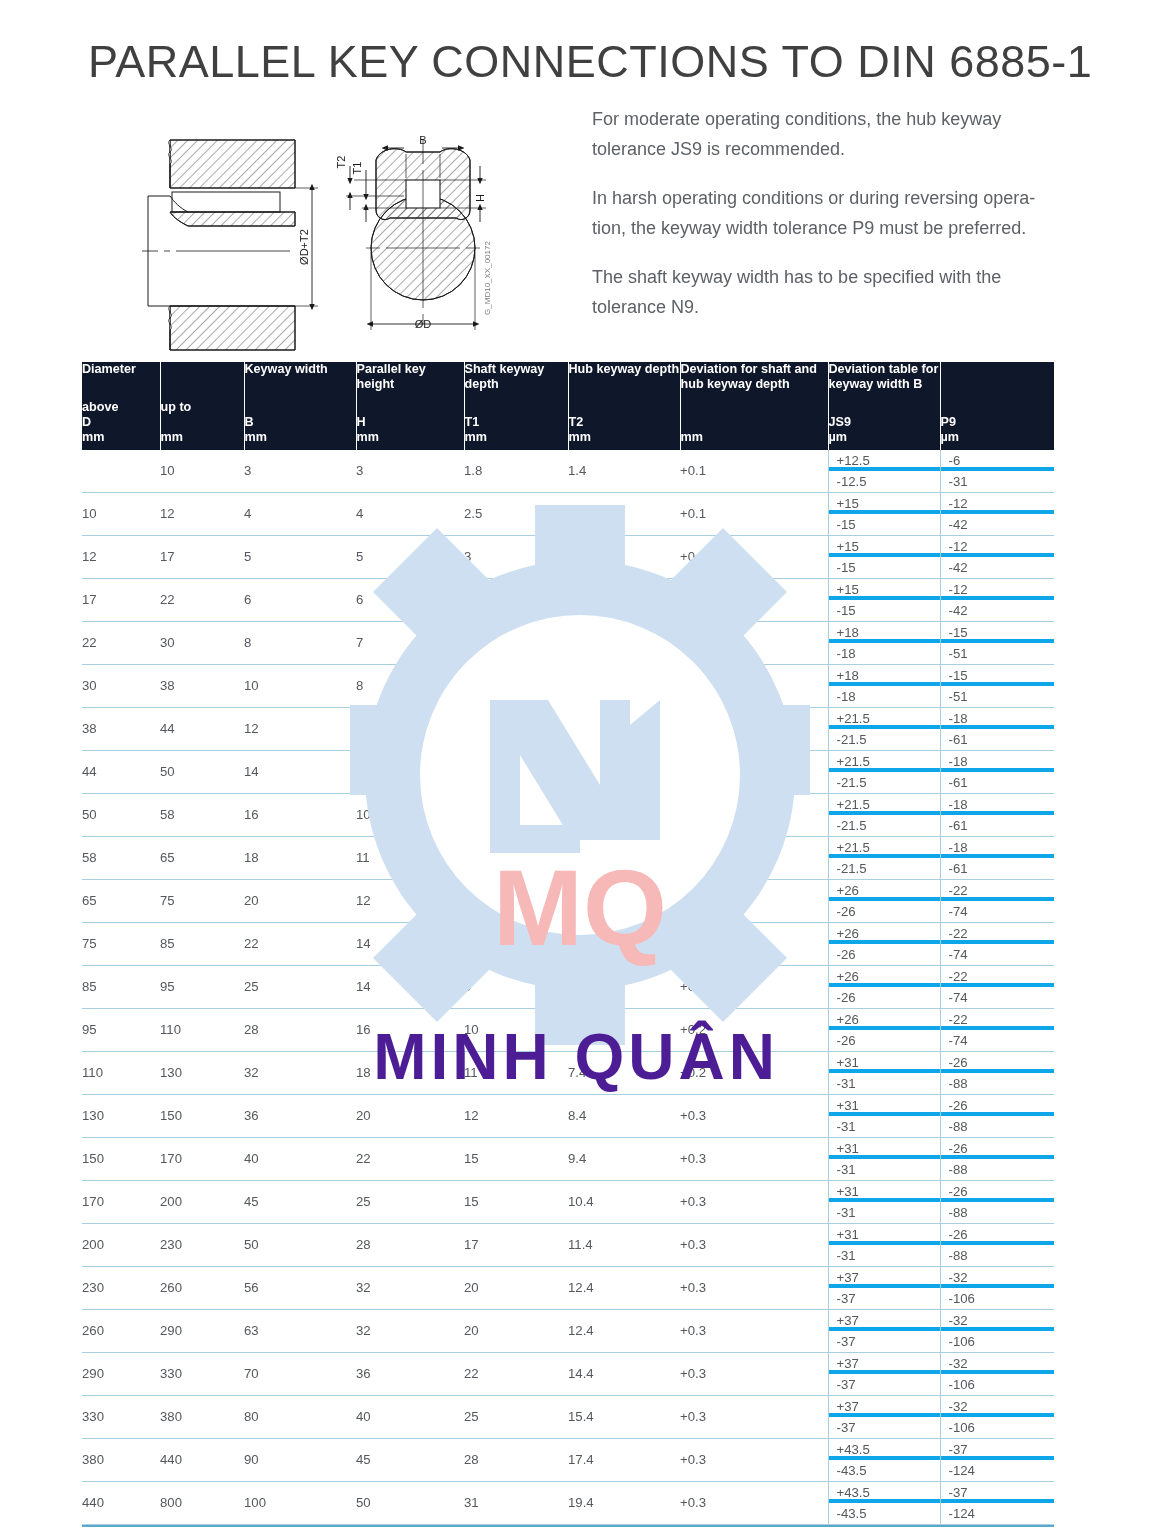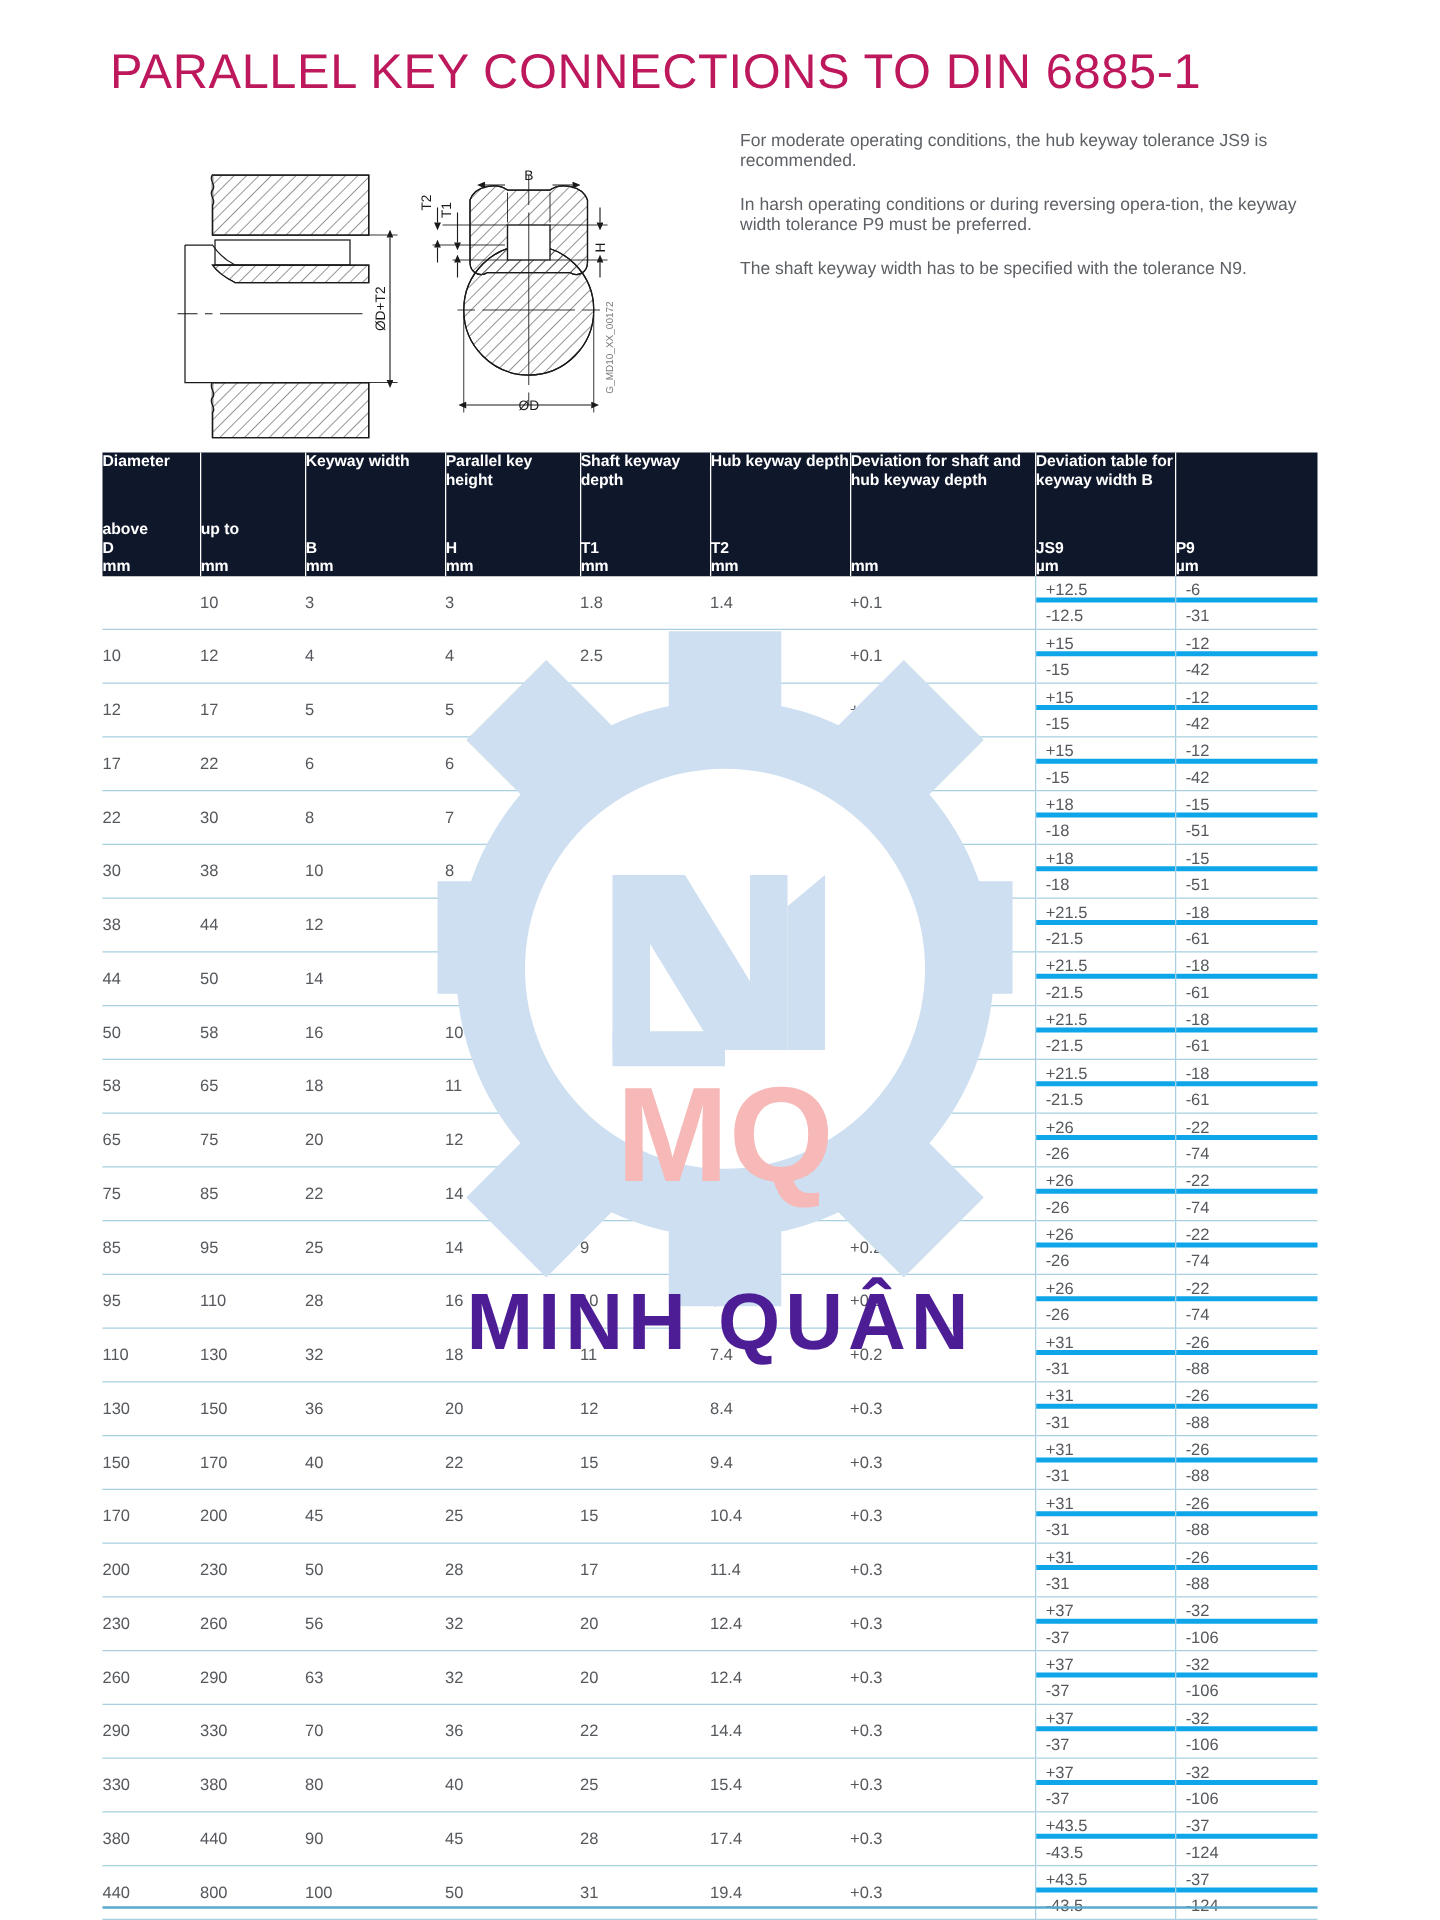--- a/index.html
+++ b/index.html
@@ -7,33 +7,33 @@
     width: 1152px; height: 1536px;
     background: #ffffff;
     font-family: "Liberation Sans", sans-serif;
     overflow: hidden;
   }
   .page { position: relative; width: 1152px; height: 1536px; }
 
   
   .title {
     position: absolute; left: 88px; top: 36px;
-    font-size: 39px; letter-spacing: 0.5px;
-    color: #be185d; font-weight: 400;
+    font-size: 45px; letter-spacing: 0.5px;
+    color: #404040; font-weight: 400;
     white-space: nowrap;
   }
 
   
   .diagram { position: absolute; left: 140px; top: 118px; width: 380px; height: 235px; }
   .diagram svg { display: block; }
 
   
   .intro { position: absolute; left: 592px; top: 104px; width: 470px; }
   .intro p {
-    font-size: 14px; line-height: 16px; color: #5d6166;
+    font-size: 18px; line-height: 30px; color: #5d6166;
     margin-bottom: 19px;
   }
   .intro p:last-child { margin-bottom: 11px; }
 
   
   .watermark {
     position: absolute; left: 0; top: 430px;
     width: 1152px; height: 700px;
     pointer-events: none; z-index: 5;
   }
@@ -64,21 +64,21 @@
     background: #0f172a; color: #ffffff;
     font-size: 12.6px; font-weight: bold;
     text-align: left;
     padding: 8px 0 7px 8px;
     height: 88px;
     border-right: 1px solid #ffffff;
     line-height: 15px;
   }
   thead tr th:last-child { border-right: none; }
   .hd-top { display: block; min-height: 30px; }
-  .hd-bot { display: block; margin-top: 24px; }
+  .hd-bot { display: block; margin-top: 8px; }
   .hd-sym { display: block; }
   .hd-unit { display: block; }
 
   
   tbody td {
     font-size: 13.2px; color: #55585c;
     padding: 0 0 0 8px;
     height: 42px;
     line-height: 42px;
     background: transparent;

